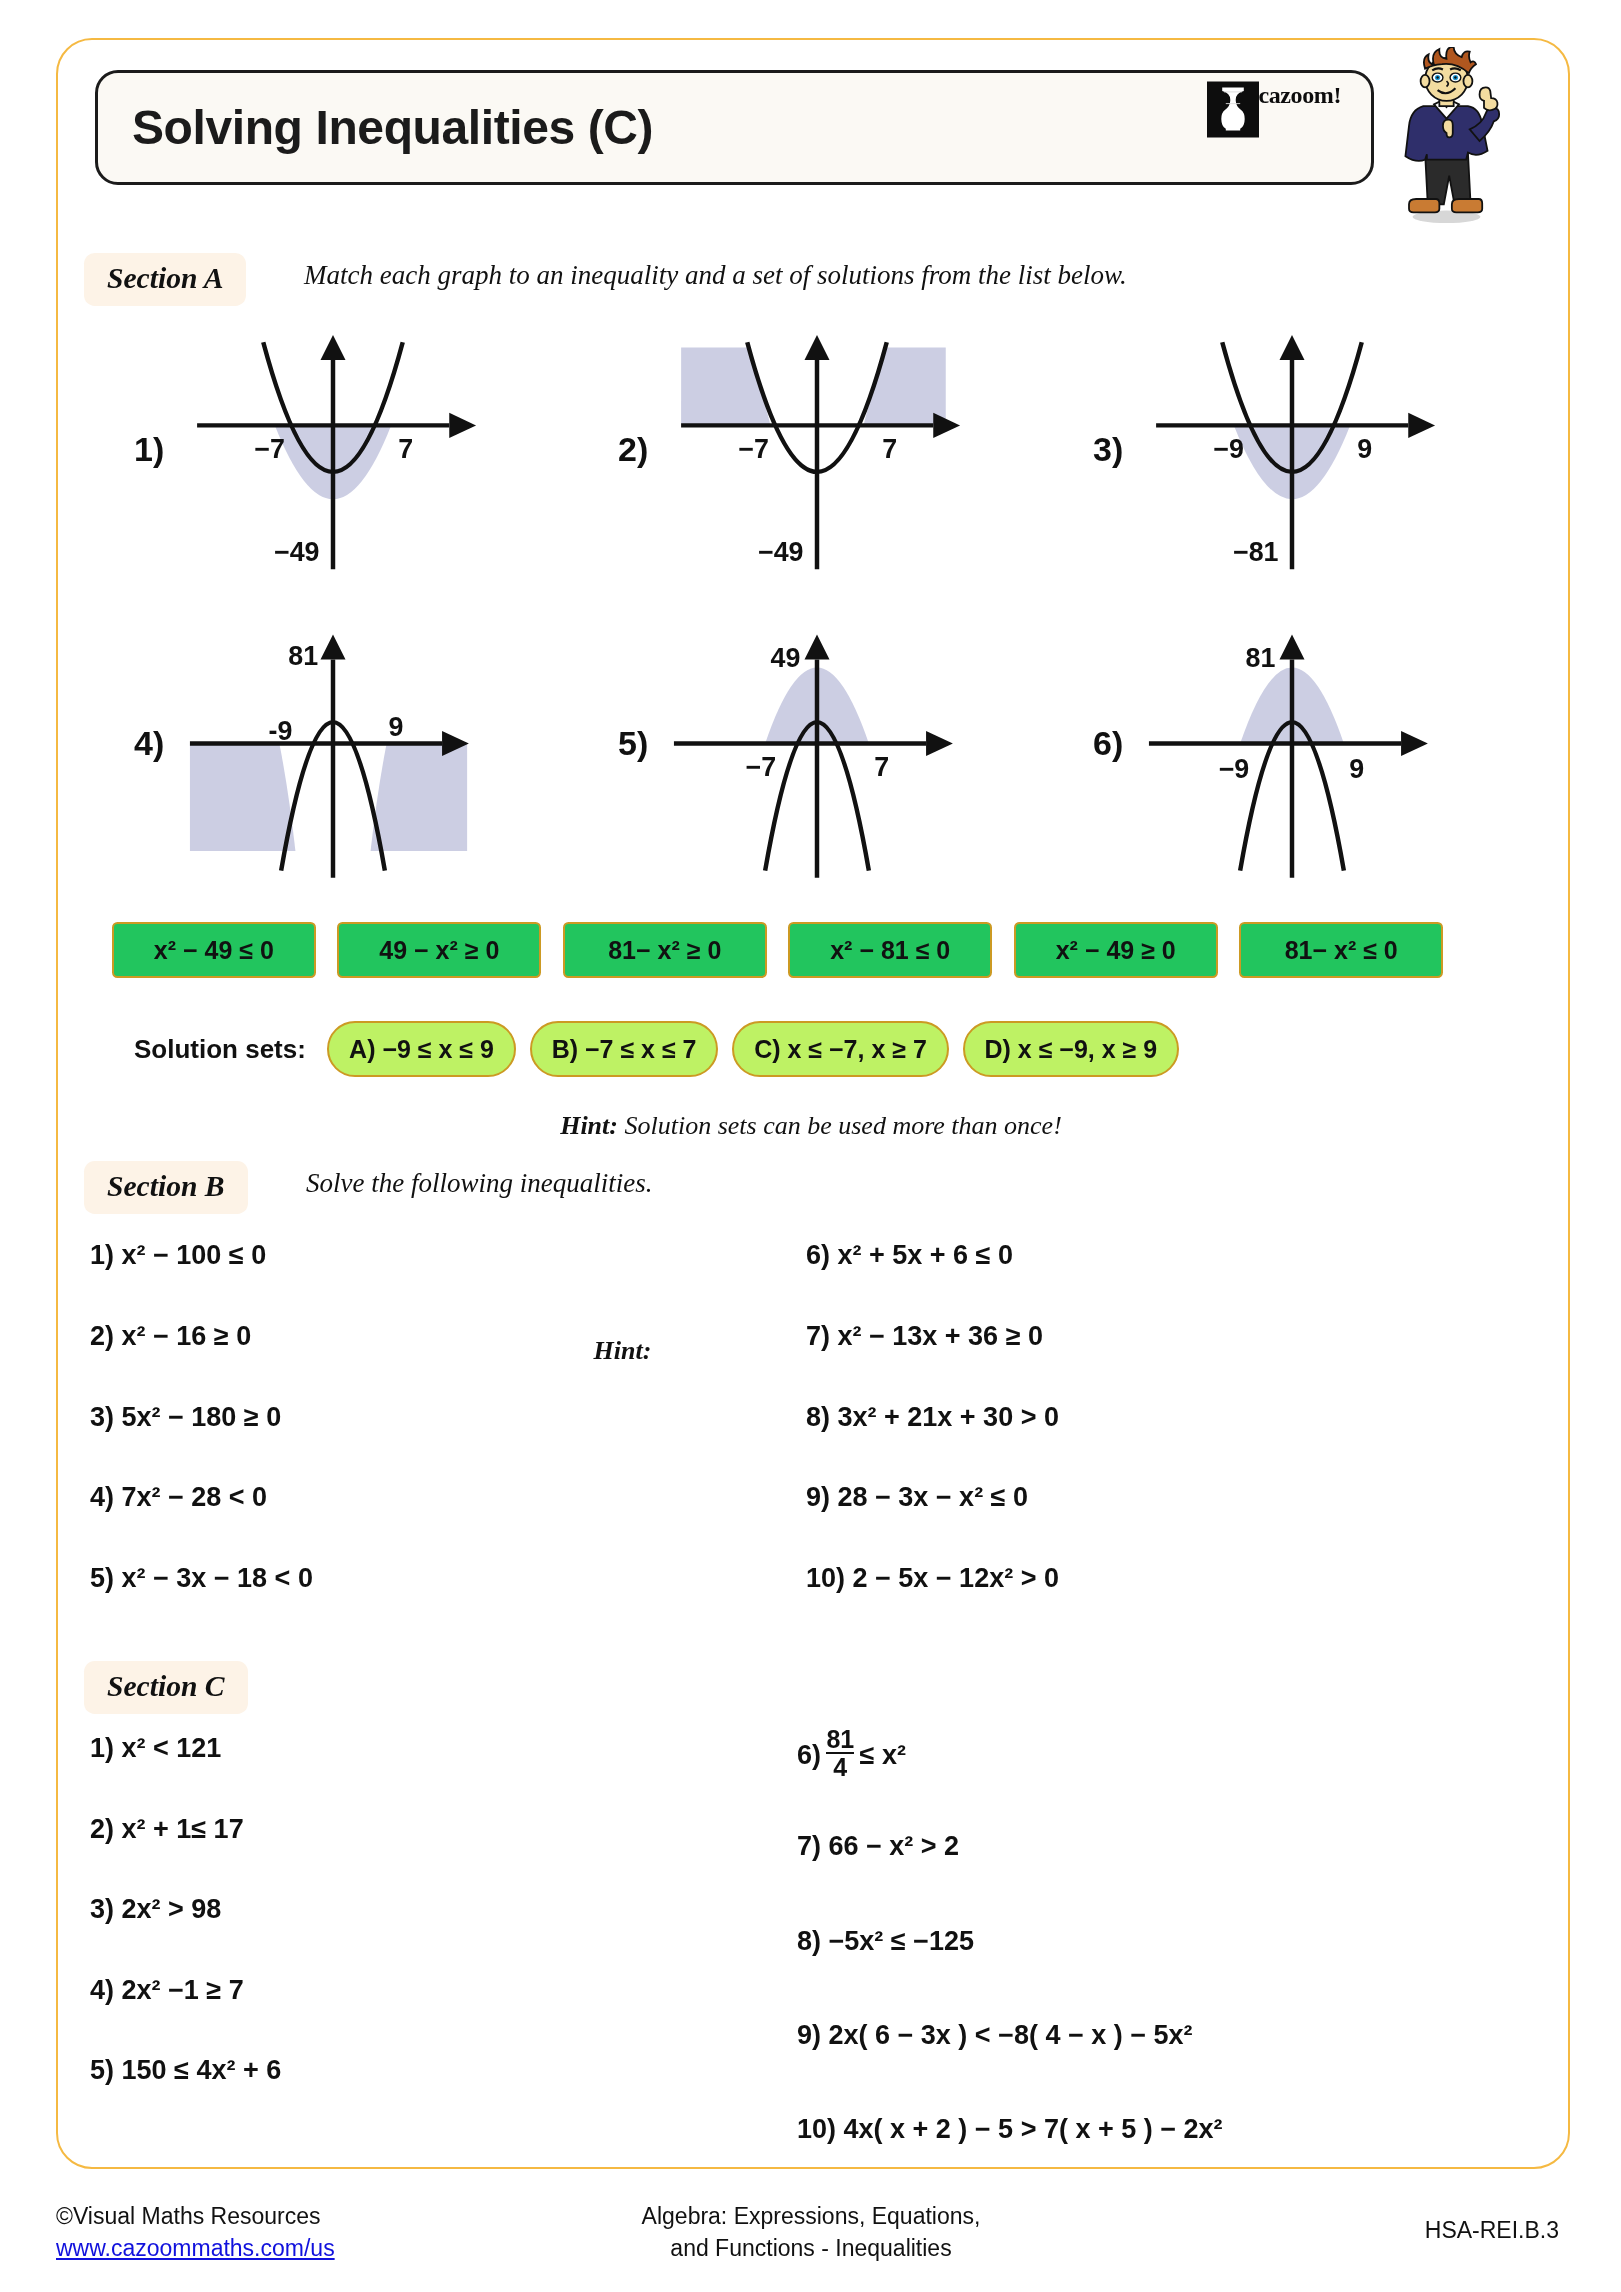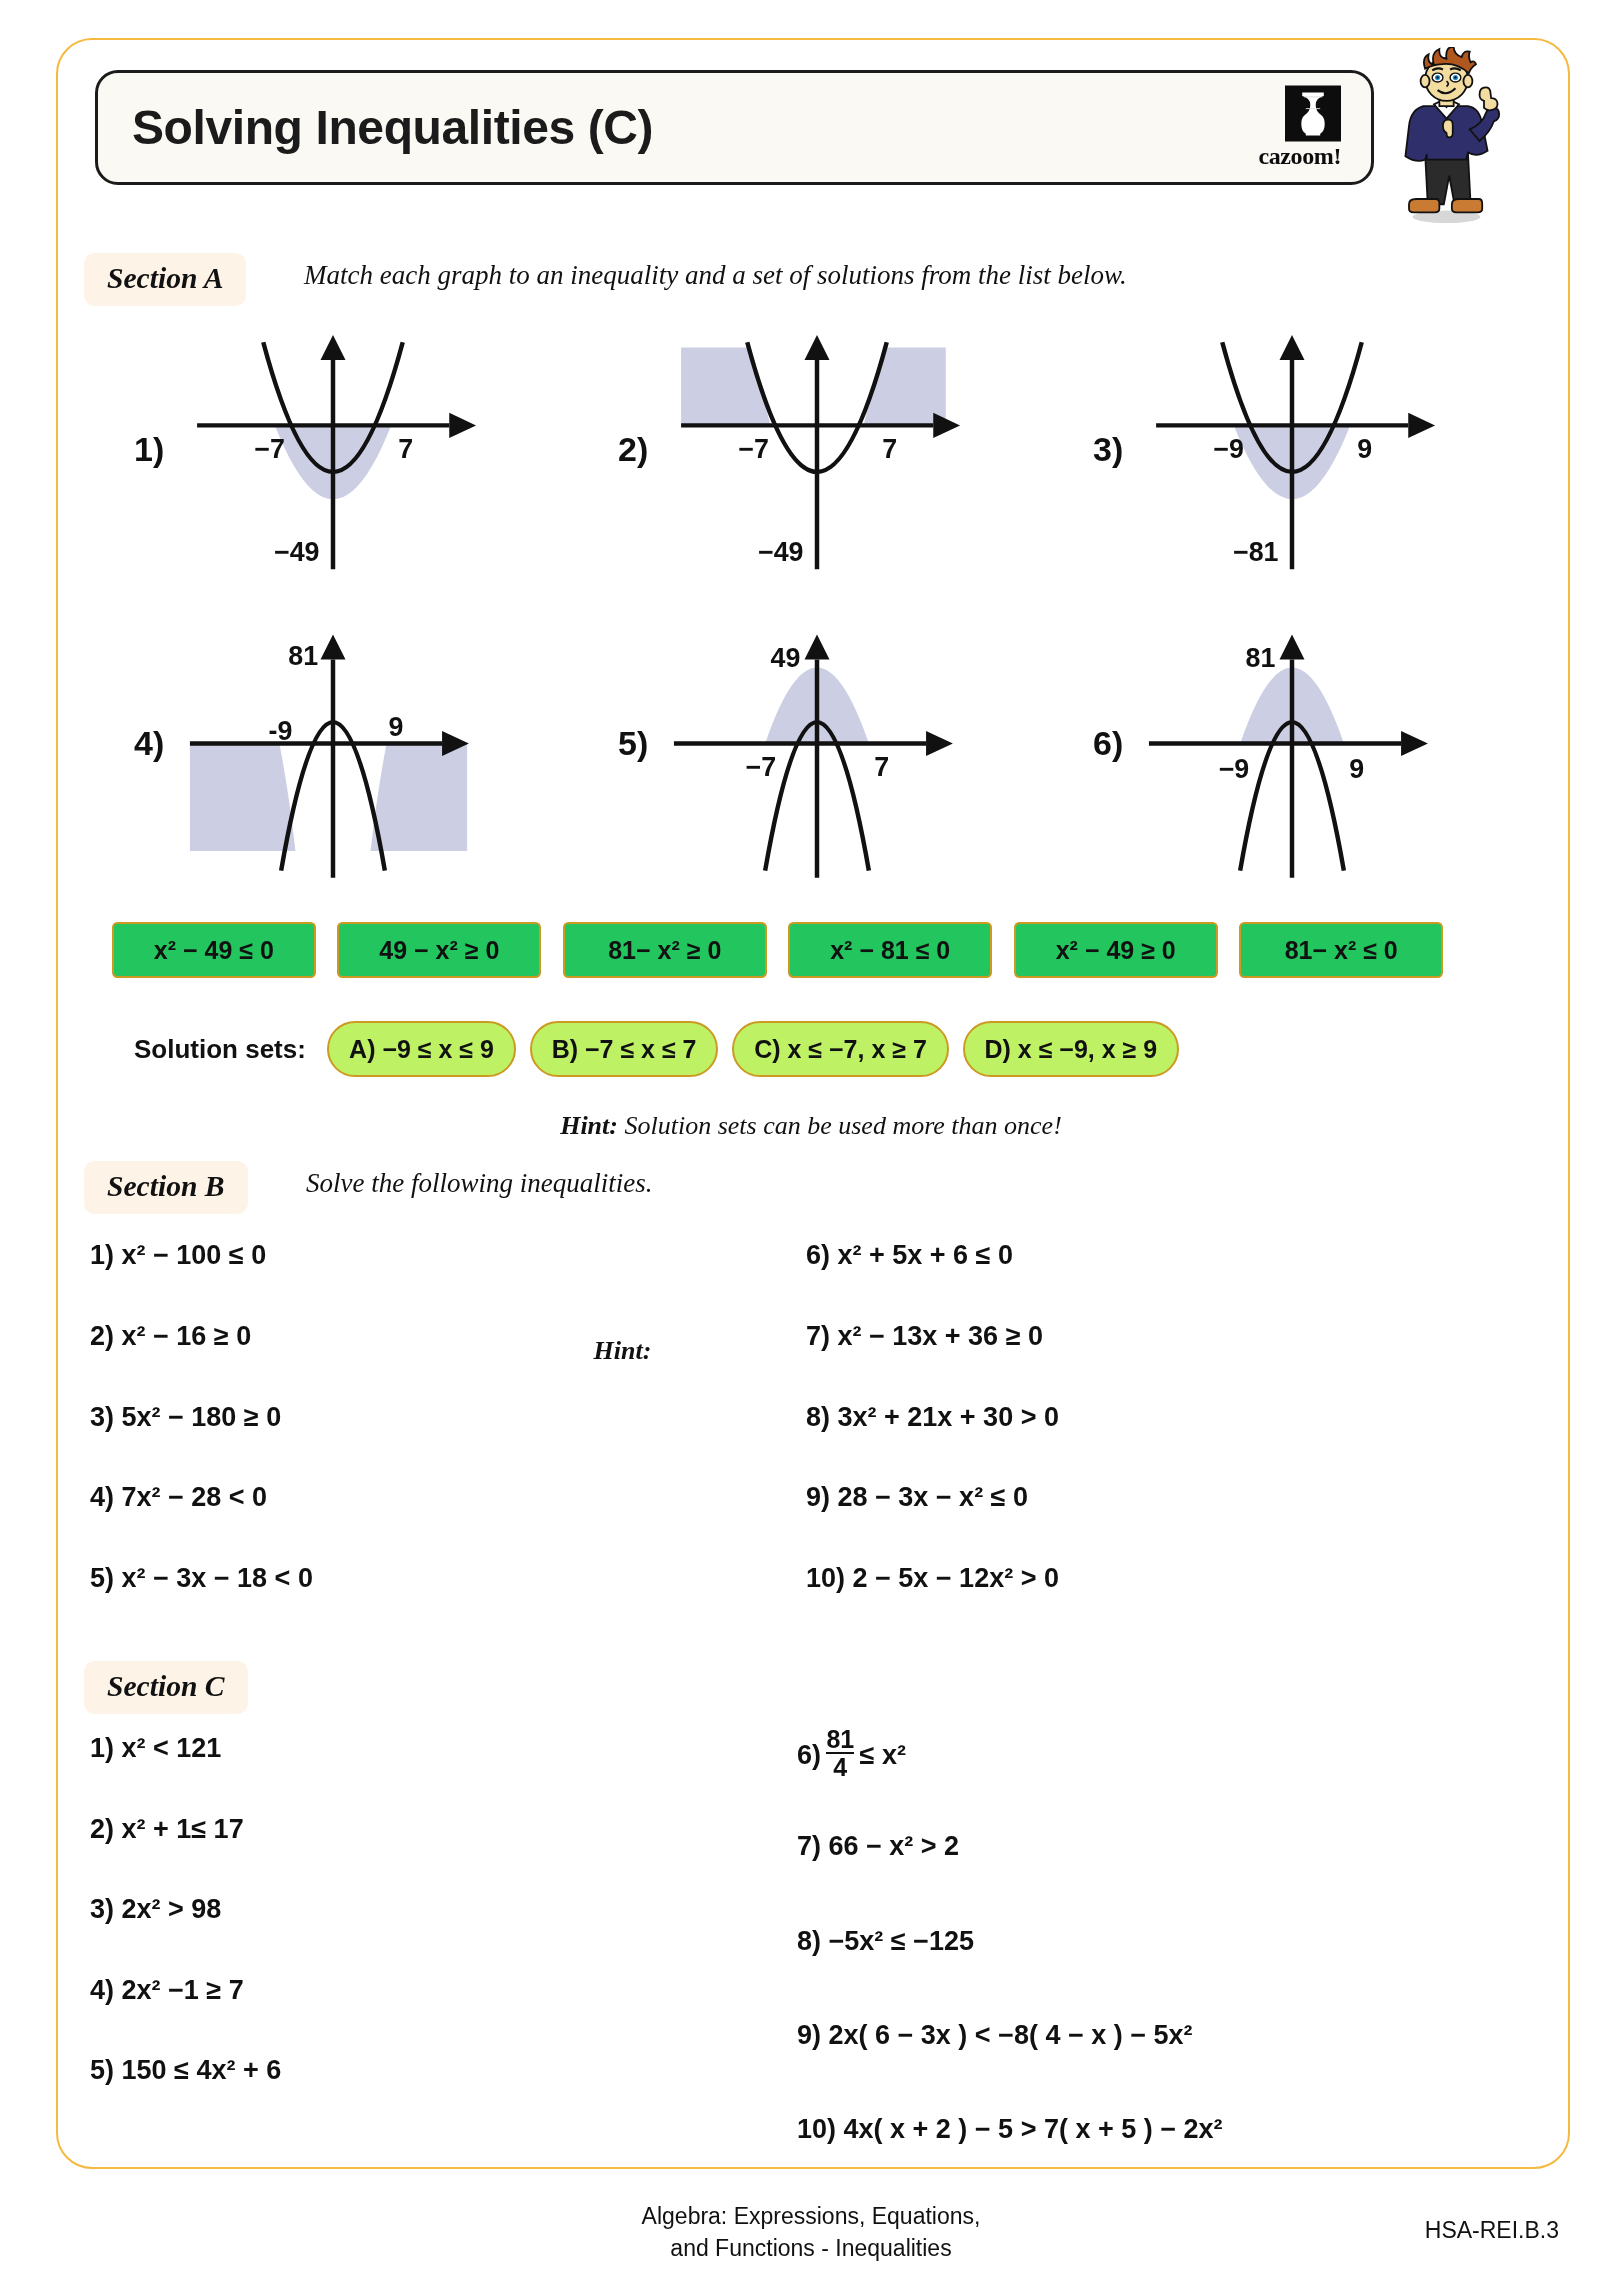--- a/index.html
+++ b/index.html
@@ -34,21 +34,21 @@
     font-family: "Liberation Sans", sans-serif;
     font-weight: bold;
     font-size: 48px;
     color: #1b1b1b;
     letter-spacing: -0.4px;
   }
   .logo-box {
     position: absolute; right: 30px; top: 50%;
     transform: translateY(-50%);
     width: 134px; height: 93px;
-    display: flex; flex-direction: column; align-items: flex-end; justify-content: center;
+    display: flex; flex-direction: row; align-items: flex-start; justify-content: center;
   }
   .logo-mark {
     width: 56px; height: 56px; background: #0d0d0d;
     display:flex; align-items:center; justify-content:center;
   }
   .logo-word {
     font-family: "Liberation Serif", serif;
     font-weight: bold;
     font-size: 24px;
     color: #0d0d0d;
@@ -424,20 +424,24 @@
     </span>
     <span>≤ x²</span>
   </div>
 
   <div class="q" style="left:797px; top:1831px;">7)  66 − x² &gt; 2</div>
   <div class="q" style="left:797px; top:1926px;">8)  −5x² ≤ −125</div>
   <div class="q" style="left:797px; top:2020px;text-align:center;">9)  2x( 6 − 3x ) &lt; −8( 4 − x ) − 5x²</div>
   <div class="q" style="left:797px; top:2114px;">10)  4x( x + 2 ) − 5 &gt; 7( x + 5 ) − 2x²</div>
 
   <div class="footer">
+    <div class="f-left">
+      <span>©Visual Maths Resources</span>
+      <a href="#">www.cazoommaths.com/us</a>
+    </div>
     <div class="f-center">
       <span>Algebra: Expressions, Equations,</span><br>
       <span>and Functions - Inequalities</span>
     </div>
     <div class="f-right">HSA-REI.B.3</div>
   </div>
 
 </div>
 
 

